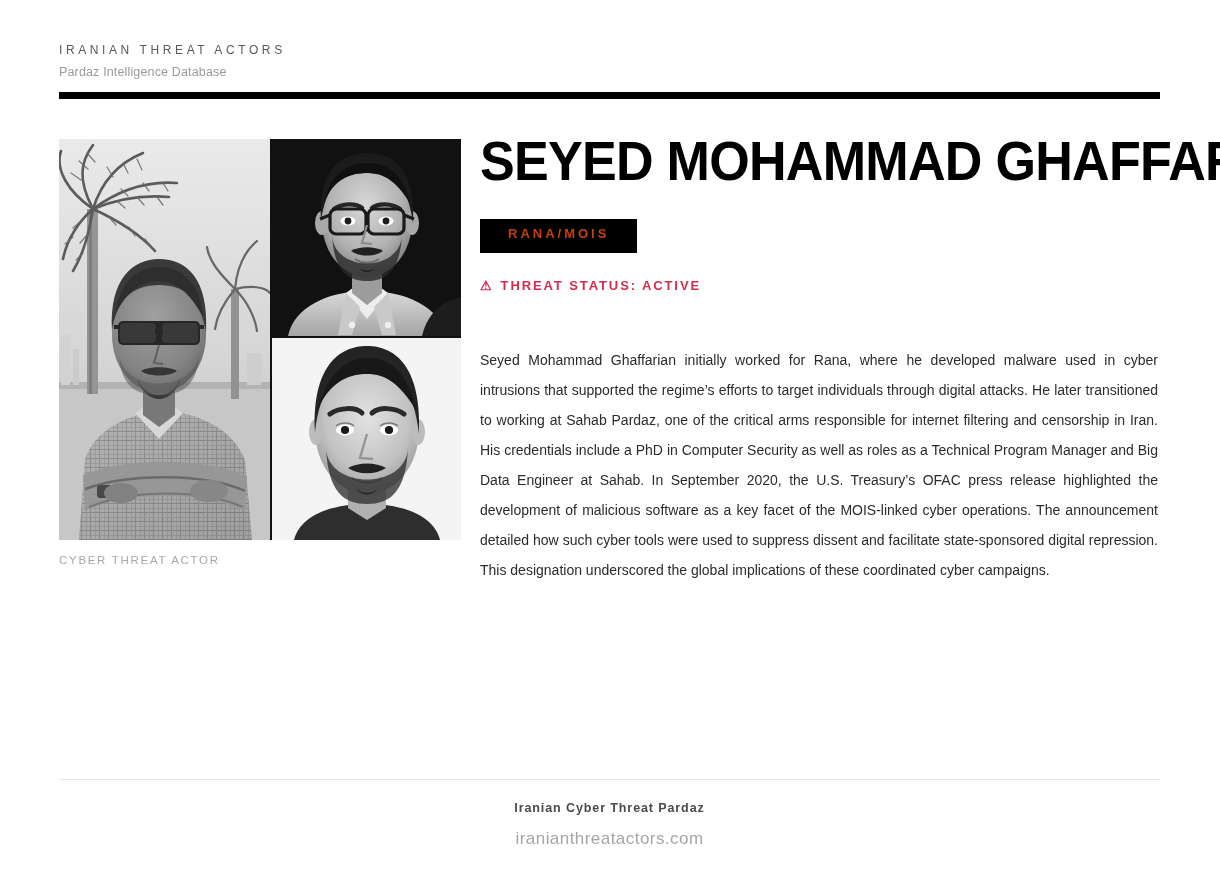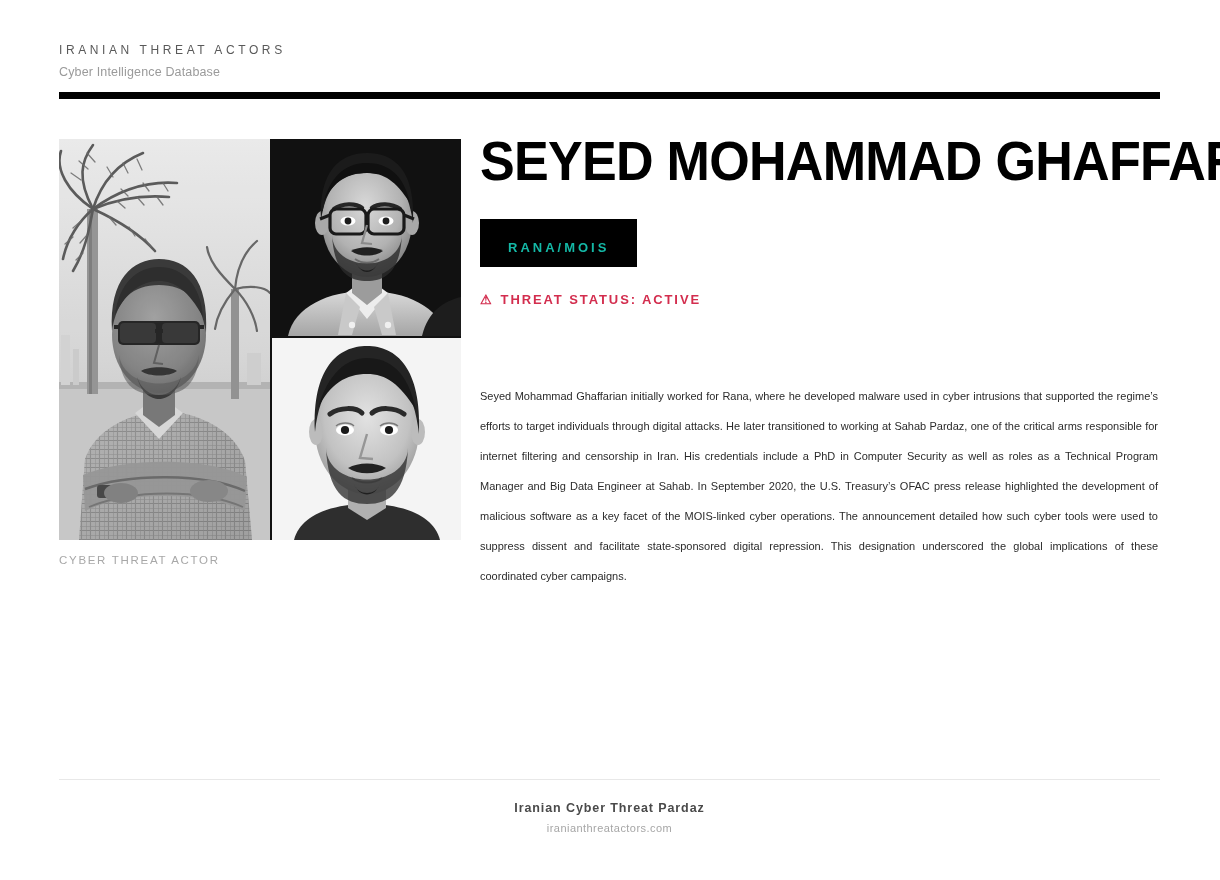--- a/index.html
+++ b/index.html
@@ -104,25 +104,25 @@
     color: #000000;
     margin: 0;
     transform: scaleX(0.93);
     transform-origin: left center;
     white-space: nowrap;
   }
   .badge {
     display: inline-block;
     margin-top: 30px;
     background: #000000;
-    color: #14b8a6;
+    color: #c2410c;
     font-size: 13px;
     font-weight: 700;
     letter-spacing: 3px;
-    padding: 22px 28px 13px 28px;
+    padding: 8px 28px 13px 28px;
     line-height: 1;
     text-transform: uppercase;
   }
   .threat-status {
     margin-top: 26px;
     font-size: 13px;
     font-weight: 700;
     letter-spacing: 1.9px;
     color: #d32d4e;
     text-transform: uppercase;
@@ -130,22 +130,22 @@
     align-items: center;
     gap: 7px;
     line-height: 1;
   }
   .warn-icon {
     font-size: 13px;
     line-height: 1;
     color: #d32d4e;
   }
   .bio {
-    margin-top: 75px;
-    font-size: 11px;
+    margin-top: 53px;
+    font-size: 14px;
     line-height: 30px;
     color: #2b2b2b;
     text-align: justify;
     width: 678px;
   }
 
   
   .footer {
     position: absolute;
     left: 59px;
@@ -162,36 +162,36 @@
     text-align: center;
   }
   .footer-title {
     font-size: 12.5px;
     font-weight: 700;
     letter-spacing: 0.9px;
     color: #4a4a4a;
     line-height: 1.2;
   }
   .footer-url {
-    margin-top: 6px;
-    font-size: 11px;
+    margin-top: 13px;
+    font-size: 17px;
     font-weight: 400;
     letter-spacing: 0.45px;
     color: #a6a6a6;
     line-height: 1.2;
   }
 </style>
 </head>
 <body>
 
 <div class="page">
 
   <div class="header">
     <div class="eyebrow">IRANIAN THREAT ACTORS</div>
-    <div class="subeyebrow">Cyber Intelligence Database</div>
+    <div class="subeyebrow">Pardaz Intelligence Database</div>
     <div class="header-rule"></div>
   </div>
 
   <div class="photo-col">
     <div class="collage">
 
       <div class="cell cell-main">
         <svg viewBox="0 0 211 401" preserveAspectRatio="xMidYMid slice" aria-hidden="true">
           <defs>
             <linearGradient id="skyg" x1="0" y1="0" x2="0" y2="1">

